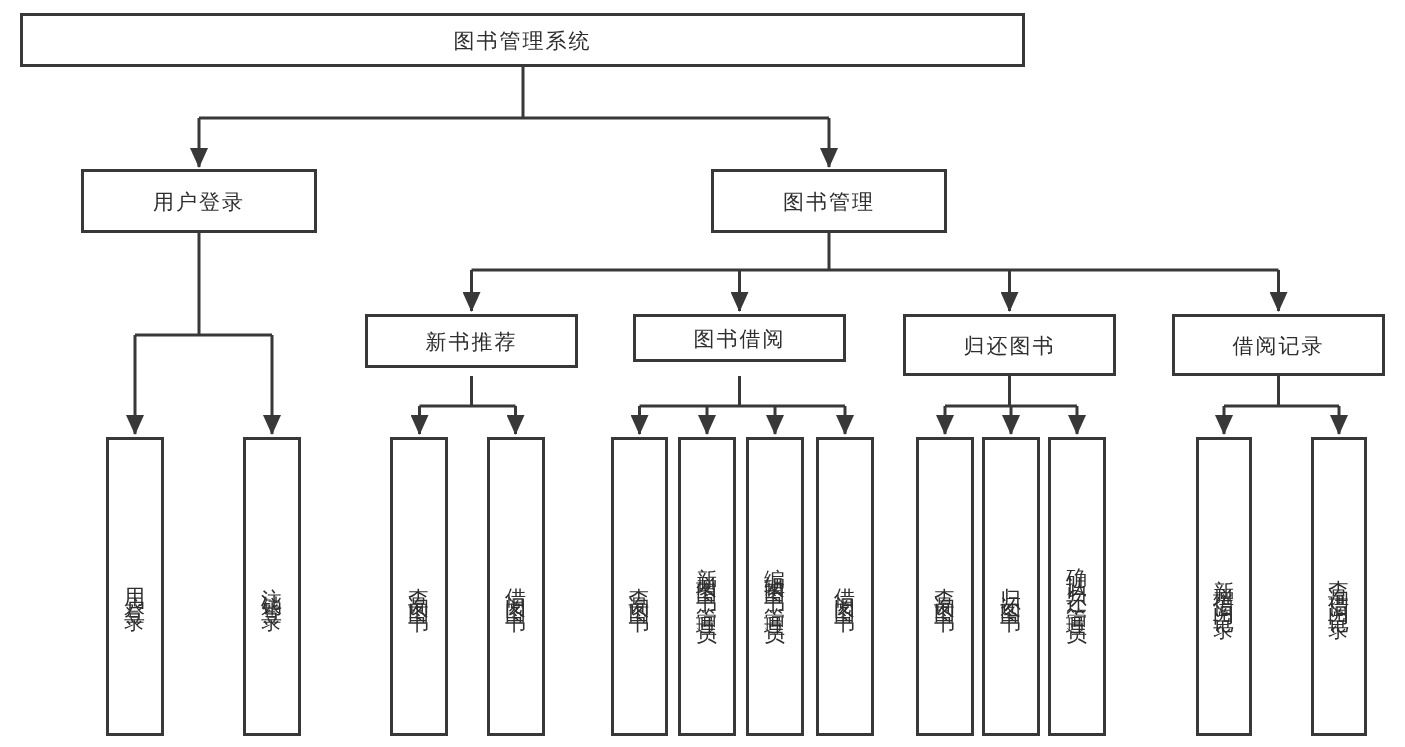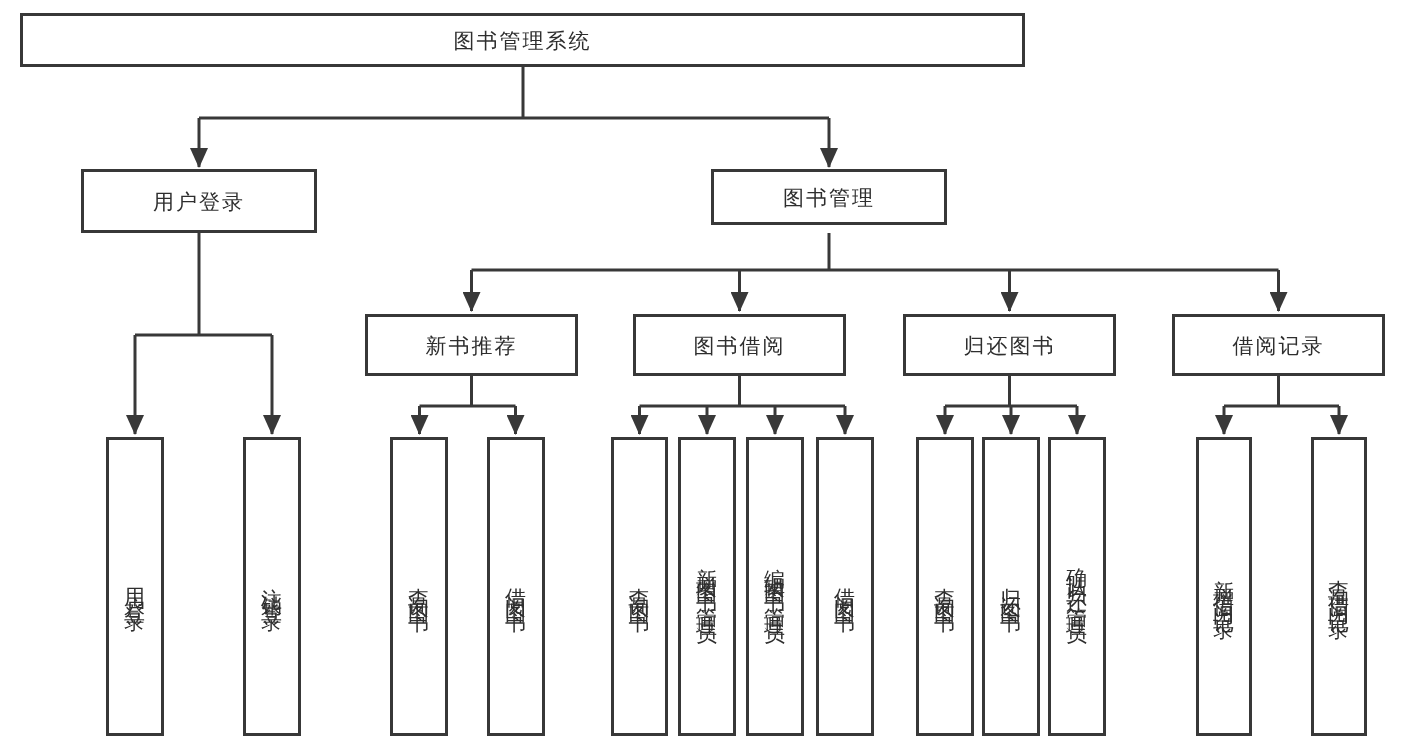--- a/index.html
+++ b/index.html
@@ -104,24 +104,24 @@
     <path class="al" marker-end="url(#arr)" d="M945,406 V434"></path>
     <path class="al" marker-end="url(#arr)" d="M1011,406 V434"></path>
     <path class="al" marker-end="url(#arr)" d="M1077,406 V434"></path>
     <path class="al" marker-end="url(#arr)" d="M1224,406 V434"></path>
     <path class="al" marker-end="url(#arr)" d="M1339,406 V434"></path>
   </svg>
 
   <div class="box hbox" style="left:20px;top:13px;width:1005px;height:54px">图书管理系统</div>
 
   <div class="box hbox" style="left:81px;top:169px;width:236px;height:64px">用户登录</div>
-  <div class="box hbox" style="left:711px;top:169px;width:236px;height:56px">图书管理</div>
+  <div class="box hbox" style="left:711px;top:169px;width:236px;height:64px">图书管理</div>
 
-  <div class="box hbox" style="left:365px;top:314px;width:213px;height:62px">新书推荐</div>
-  <div class="box hbox" style="left:633px;top:314px;width:213px;height:62px">图书借阅</div>
+  <div class="box hbox" style="left:365px;top:314px;width:213px;height:54px">新书推荐</div>
+  <div class="box hbox" style="left:633px;top:314px;width:213px;height:48px">图书借阅</div>
   <div class="box hbox" style="left:903px;top:314px;width:213px;height:62px">归还图书</div>
   <div class="box hbox" style="left:1172px;top:314px;width:213px;height:62px">借阅记录</div>
 
   <div class="box vbox" style="left:106px;top:437px;width:58px;height:299px">用户登录</div>
   <div class="box vbox" style="left:243px;top:437px;width:58px;height:299px">注销登录</div>
 
   <div class="box vbox" style="left:390px;top:437px;width:58px;height:299px">查询图书</div>
   <div class="box vbox" style="left:487px;top:437px;width:58px;height:299px">借阅图书</div>
 
   <div class="box vbox" style="left:611px;top:437px;width:57px;height:299px">查询图书</div>

